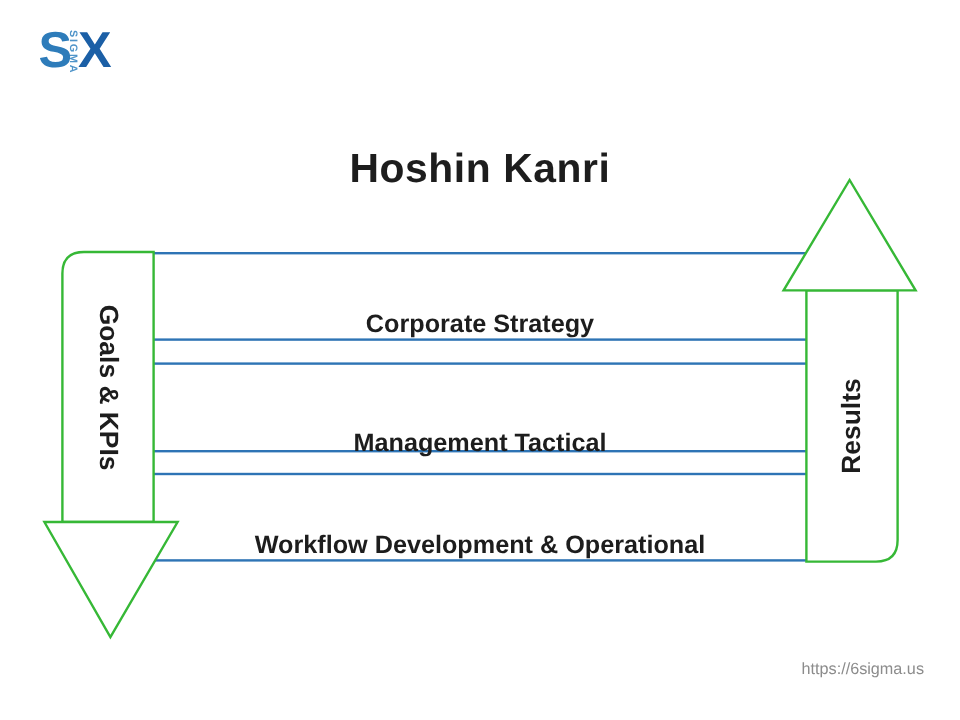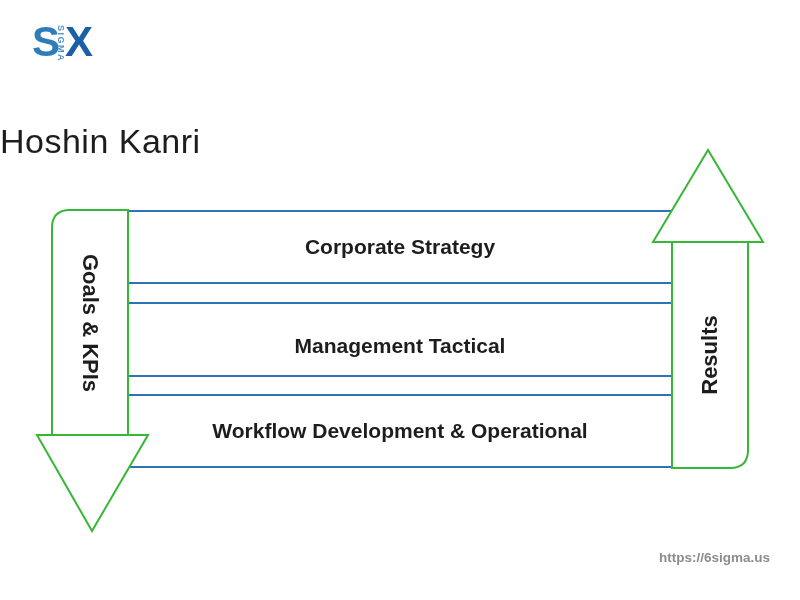--- a/index.html
+++ b/index.html
@@ -29,41 +29,41 @@
     font-size:9px;font-weight:700;letter-spacing:1.5px;
     color:var(--logo-blue-sigma);
   }
   .logo-x{
     position:absolute;left:33px;top:0;font-size:42px;line-height:48px;
     font-weight:800;color:var(--logo-blue-x);
   }
 
   
   .title{
-    position:absolute;left:0;top:122px;width:100%;
-    font-size:34px;font-weight:400;color:var(--text-dark);letter-spacing:.5px;
+    position:absolute;left:0;top:122px;width:100%;text-align:center;
+    font-size:34px;font-weight:700;color:var(--text-dark);letter-spacing:.5px;
   }
 
   
   .hline{
     position:absolute;left:128px;width:544px;height:2px;
     background:var(--line-blue);
   }
   .hline.l1{top:210px}
   .hline.l2{top:282px}
   .hline.l3{top:302px}
   .hline.l4{top:375px}
   .hline.l5{top:394px}
   .hline.l6{top:466px}
 
   
   .bar-label{
     position:absolute;left:128px;width:544px;display:flex;
     align-items:center;justify-content:center;
-    font-size:21px;font-weight:600;color:var(--text-dark);z-index:4;
+    font-size:21px;font-weight:600;color:var(--text-dark);z-index:4;margin-top:24px;
   }
   .bar-label.b1{top:212px;height:70px}
   .bar-label.b2{top:304px;height:84px}
   .bar-label.b3{top:396px;height:70px}
 
   
   .arrow-svg{position:absolute;left:0;top:0;z-index:3;pointer-events:none;}
   .arrow-shape{fill:#ffffff;stroke:var(--arrow-green);stroke-width:2px;}
 
   
@@ -72,21 +72,21 @@
     align-items:center;justify-content:center;
     font-size:22px;font-weight:600;color:var(--text-dark);z-index:5;
     white-space:nowrap;
   }
   .v-label.goals{left:-25px;top:308px;transform:rotate(90deg);}
   .v-label.results{left:595px;top:340px;transform:rotate(-90deg);}
 
   
   .footer{
     position:absolute;right:30px;top:550px;
-    font-size:13.5px;font-weight:700;color:var(--footer-gray);
+    font-size:13.5px;font-weight:400;color:var(--footer-gray);
   }
 </style>
 </head>
 <body>
 
 <div class="stage">
 
   <div class="logo">
     <span class="logo-s">S</span>
     <span class="logo-sigma">SIGMA</span>

